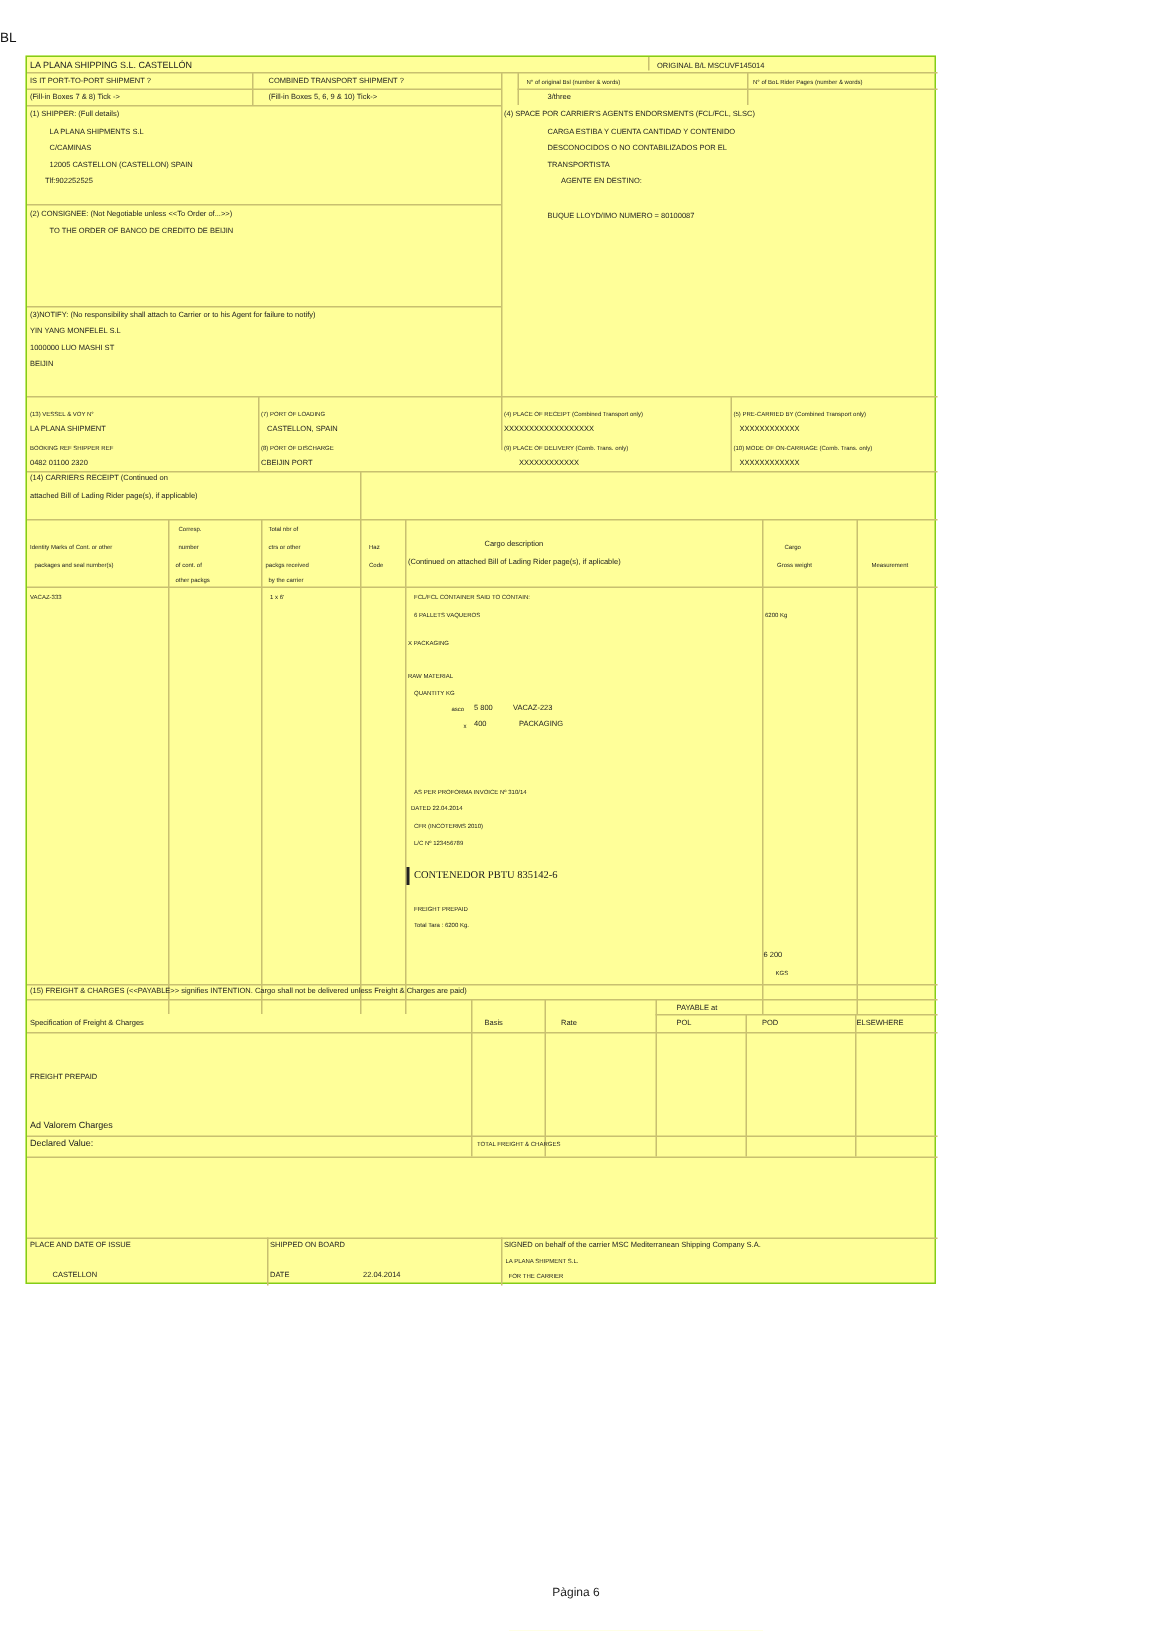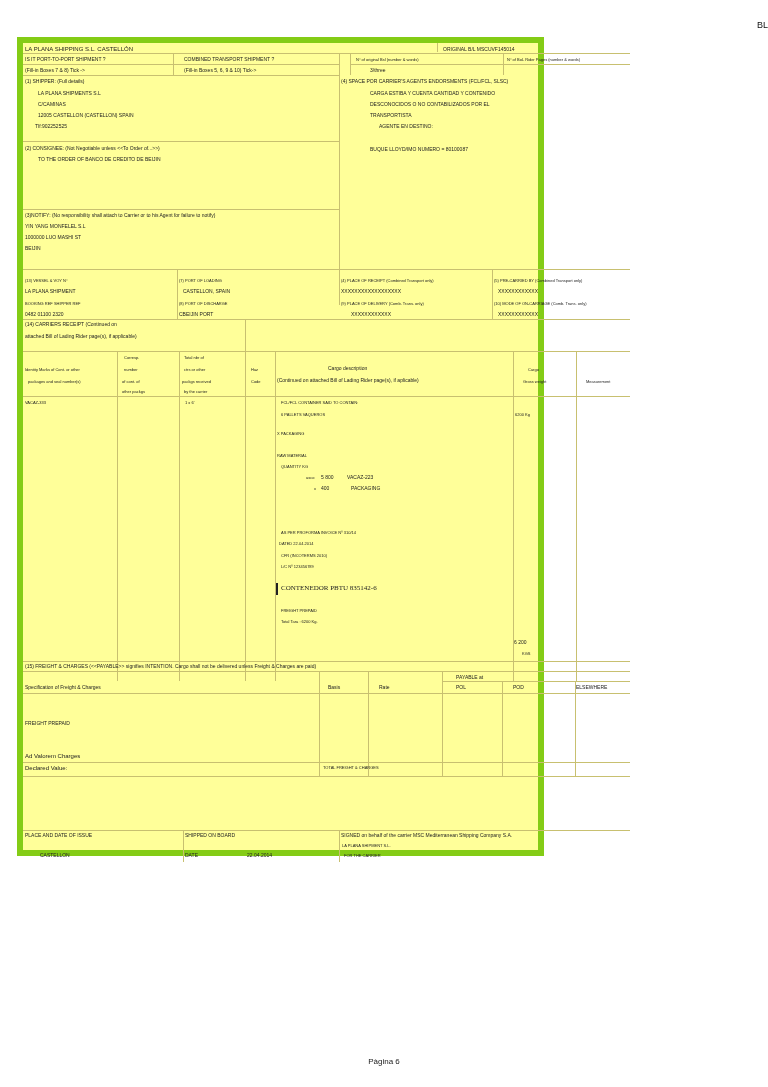--- a/index.html
+++ b/index.html
@@ -1,19 +1,19 @@
 <!DOCTYPE html>
 <html><head>
 <meta charset="utf-8">
 <style>
   html, body { margin:0; padding:0; background:#ffffff; }
   body { width:768px; height:1087px; position:relative; overflow:hidden; font-family:"Liberation Sans", sans-serif; color:#222; }
-  .page-title { position:absolute; top:20px; left:0; width:768px; text-align:right; font-size:9px; color:#111; }
+  .page-title { position:absolute; top:20px; left:0; width:768px; text-align:left; font-size:9px; color:#111; }
   .footer { position:absolute; top:1057px; left:0; width:768px; text-align:center; font-size:8px; color:#222; }
-  .form { position:absolute; left:17px; top:37px; width:527px; height:819px; background:#ffff99; border:6px solid #84cc16; box-sizing:border-box; }
+  .form { position:absolute; left:17px; top:37px; width:607px; height:819px; background:#ffff99; border:1px solid #84cc16; box-sizing:border-box; }
   .hl { position:absolute; height:0; border-top:1px solid #c8c070; }
   .vl { position:absolute; width:0; border-left:1px solid #c8c070; }
   .t { position:absolute; white-space:nowrap; line-height:1; }
   .s5 { font-size:5px; }
   .s4 { font-size:4px; }
   .s6 { font-size:6px; }
   .s7 { font-size:7px; }
   .serif { font-family:"Liberation Serif", serif; }
   .bar { position:absolute; width:0; border-left:2px solid #222; }
 </style>

